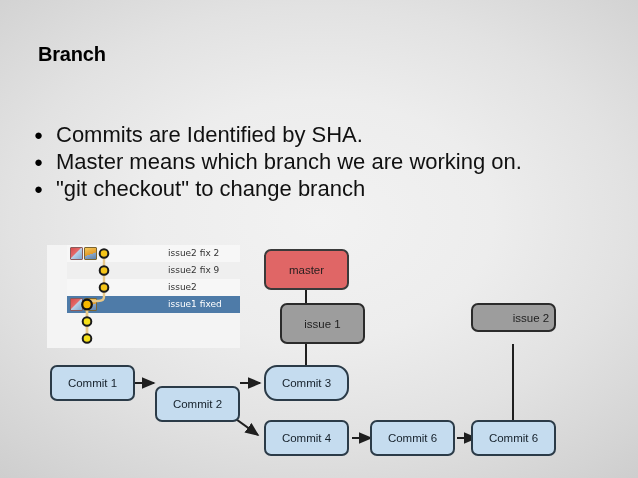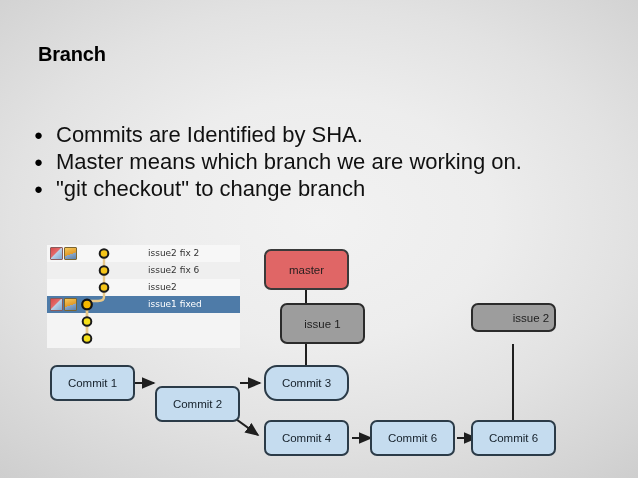--- a/index.html
+++ b/index.html
@@ -36,20 +36,21 @@
   
   #log-panel{
     position:absolute;left:47px;top:245px;width:193px;height:103px;
     background:#f4f4f4;
     font-family:"DejaVu Sans", sans-serif;
   }
   .log-row{
     position:relative;height:17px;line-height:17px;
     display:flex;align-items:center;
     background:#f7f7f7;
+    margin-left:20px;
   }
   .log-row.alt{background:#efefef;}
   .log-row.sel{background:#4e7ba8;}
   .log-icons{
     width:38px;min-width:38px;height:17px;position:relative;
     display:flex;align-items:center;padding-left:3px;gap:1px;
   }
   .ic{width:11px;height:11px;position:relative;display:inline-block;}
   .ic-tag{
     background:
@@ -110,21 +111,21 @@
         <span class="ic ic-tag"></span>
         <span class="ic ic-branch"></span>
       </span>
       <span class="log-graph"></span>
       <span class="log-label">issue2 fix 2</span>
     </div>
 
     <div class="log-row alt">
       <span class="log-icons"></span>
       <span class="log-graph"></span>
-      <span class="log-label">issue2 fix 6</span>
+      <span class="log-label">issue2 fix 9</span>
     </div>
 
     <div class="log-row">
       <span class="log-icons"></span>
       <span class="log-graph"></span>
       <span class="log-label">issue2</span>
     </div>
 
     <div class="log-row sel">
       <span class="log-icons">

